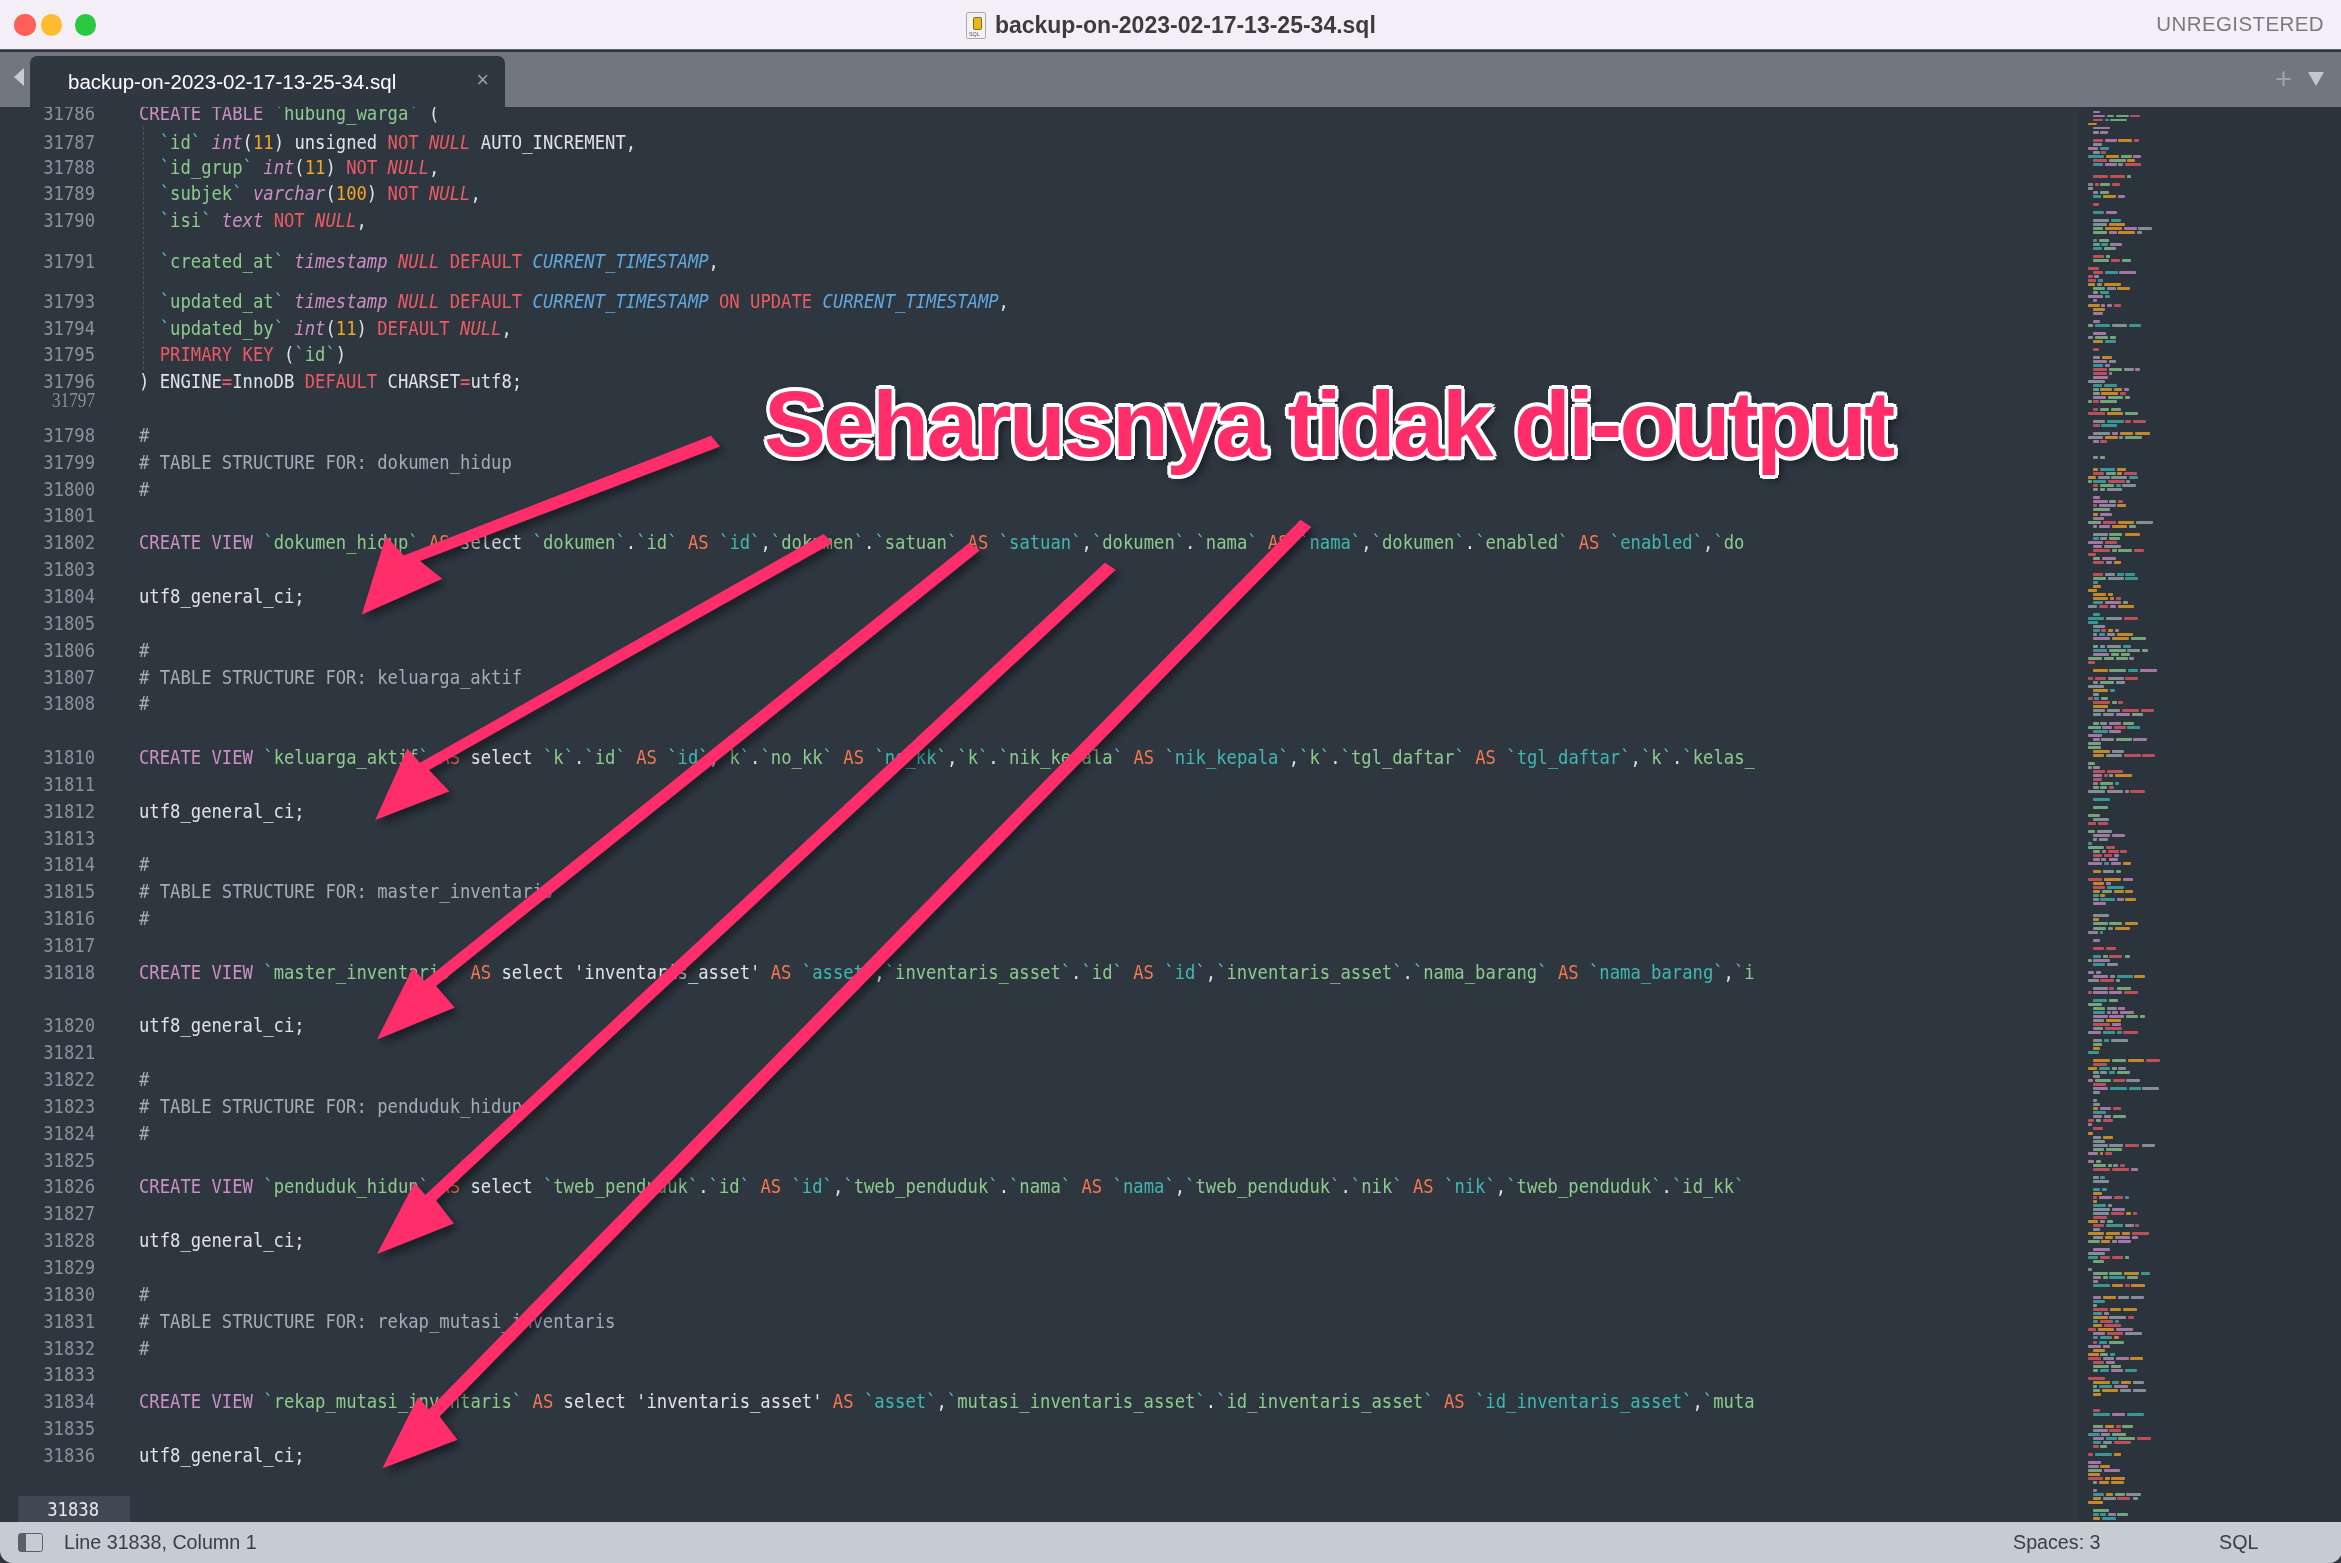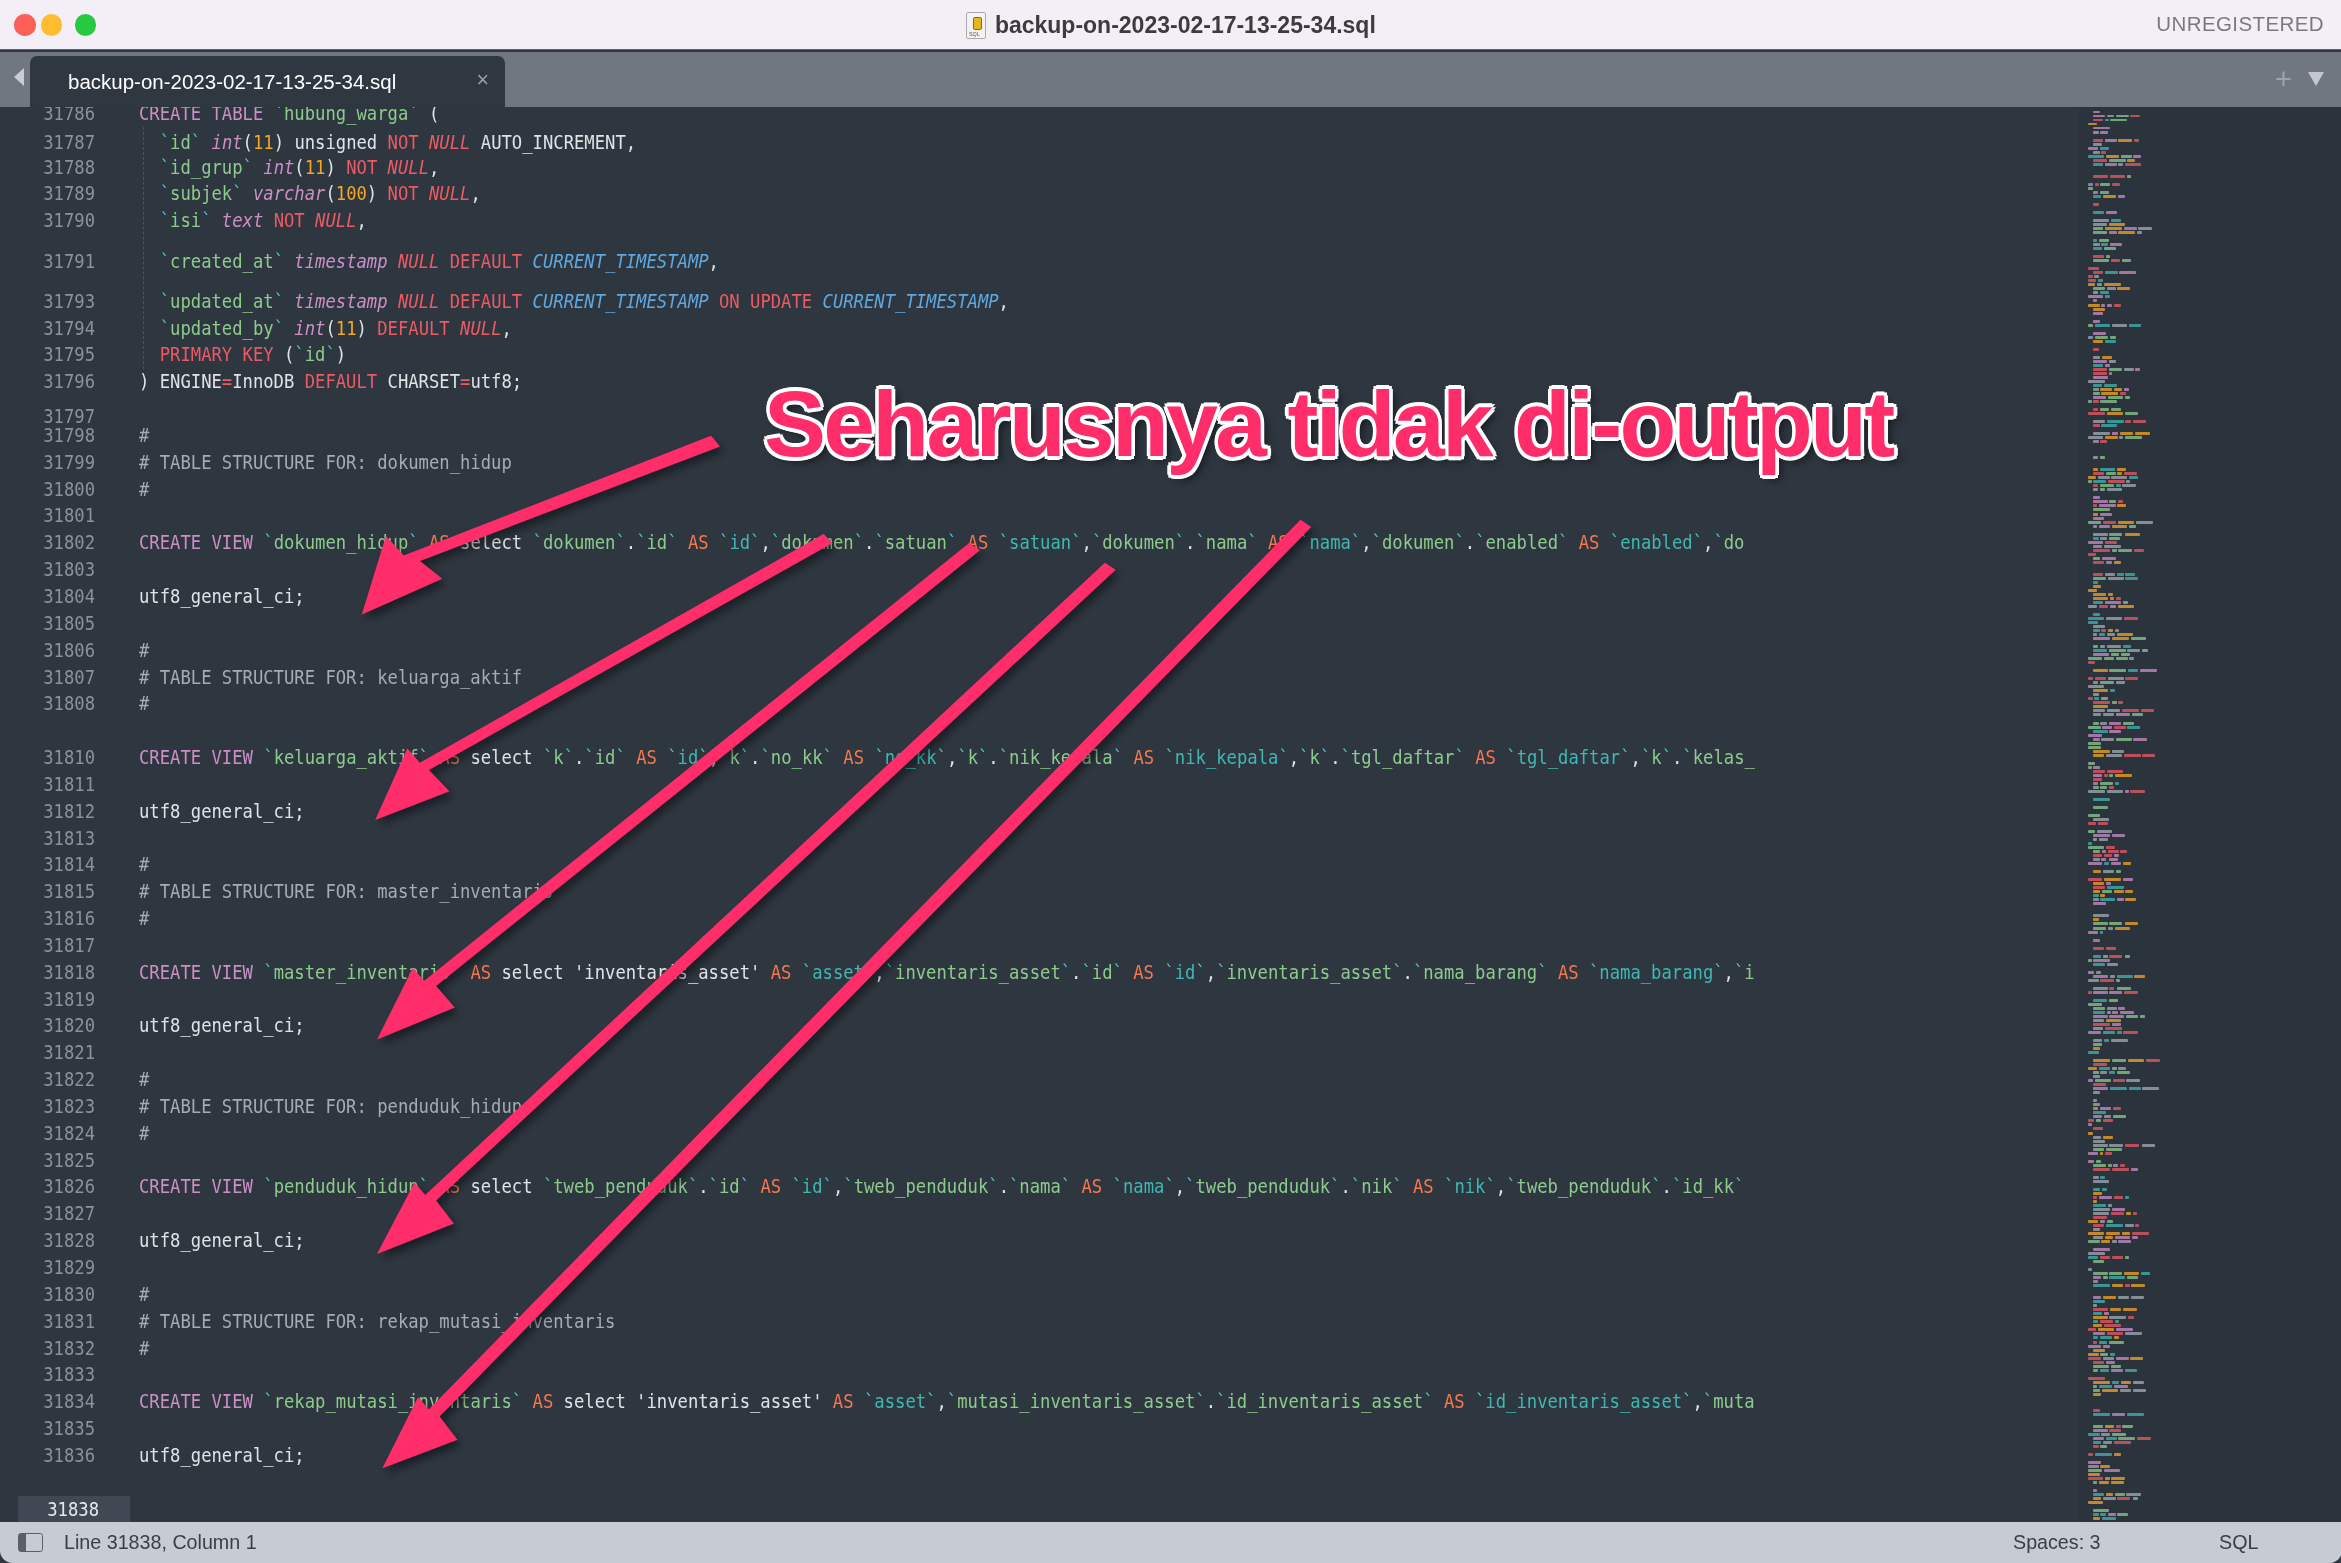--- a/index.html
+++ b/index.html
@@ -101,42 +101,41 @@
       <div class="row" style="top: -7.1px;"><span class="ln">31786</span><span class="txt"><span class="k-purple">CREATE</span> <span class="k-purple">TABLE</span> <span class="k-tick">`</span><span class="k-green">hubung_warga</span><span class="k-tick">`</span> (</span></div>
       <div class="row" style="top: 22px;"><span class="ln">31787</span><span class="txt">  <span class="k-tick">`</span><span class="k-green">id</span><span class="k-tick">`</span> <span class="k-ital">int</span>(<span class="k-num">11</span>) unsigned <span class="k-red">NOT</span> <span class="k-null">NULL</span> AUTO_INCREMENT,</span></div>
       <div class="row" style="top: 47px;"><span class="ln">31788</span><span class="txt">  <span class="k-tick">`</span><span class="k-green">id_grup</span><span class="k-tick">`</span> <span class="k-ital">int</span>(<span class="k-num">11</span>) <span class="k-red">NOT</span> <span class="k-null">NULL</span>,</span></div>
       <div class="row" style="top: 73px;"><span class="ln">31789</span><span class="txt">  <span class="k-tick">`</span><span class="k-green">subjek</span><span class="k-tick">`</span> <span class="k-ital">varchar</span>(<span class="k-num">100</span>) <span class="k-red">NOT</span> <span class="k-null">NULL</span>,</span></div>
       <div class="row" style="top: 100px;"><span class="ln">31790</span><span class="txt">  <span class="k-tick">`</span><span class="k-green">isi</span><span class="k-tick">`</span> <span class="k-ital">text</span> <span class="k-red">NOT</span> <span class="k-null">NULL</span>,</span></div>
       <div class="row" style="top: 141px;"><span class="ln">31791</span><span class="txt">  <span class="k-tick">`</span><span class="k-green">created_at</span><span class="k-tick">`</span> <span class="k-ital">timestamp</span> <span class="k-null">NULL</span> <span class="k-red">DEFAULT</span> <span class="k-blue">CURRENT_TIMESTAMP</span>,</span></div>
       <div class="row" style="top: 181px;"><span class="ln">31793</span><span class="txt">  <span class="k-tick">`</span><span class="k-green">updated_at</span><span class="k-tick">`</span> <span class="k-ital">timestamp</span> <span class="k-null">NULL</span> <span class="k-red">DEFAULT</span> <span class="k-blue">CURRENT_TIMESTAMP</span> <span class="k-red">ON</span> <span class="k-red">UPDATE</span> <span class="k-blue">CURRENT_TIMESTAMP</span>,</span></div>
       <div class="row" style="top: 208px;"><span class="ln">31794</span><span class="txt">  <span class="k-tick">`</span><span class="k-green">updated_by</span><span class="k-tick">`</span> <span class="k-ital">int</span>(<span class="k-num">11</span>) <span class="k-red">DEFAULT</span> <span class="k-null">NULL</span>,</span></div>
       <div class="row" style="top: 234px;"><span class="ln">31795</span><span class="txt">  <span class="k-red">PRIMARY</span> <span class="k-red">KEY</span> (<span class="k-tick">`</span><span class="k-green">id</span><span class="k-tick">`</span>)</span></div>
       <div class="row" style="top: 261px;"><span class="ln">31796</span><span class="txt">) ENGINE<span class="k-red">=</span>InnoDB <span class="k-red">DEFAULT</span> CHARSET<span class="k-red">=</span>utf8;</span></div>
-      <div class="row" style="top: 296px;"><span class="ln">31797</span><span class="txt"></span></div>
+      <div class="row" style="top: 280px; font-family: Liberation Serif, serif;"><span class="ln">31797</span><span class="txt"></span></div>
       <div class="row" style="top: 315px;"><span class="ln">31798</span><span class="txt"><span class="k-comment">#</span></span></div>
       <div class="row" style="top: 342px;"><span class="ln">31799</span><span class="txt"><span class="k-comment"># TABLE STRUCTURE FOR: dokumen_hidup</span></span></div>
       <div class="row" style="top: 369px;"><span class="ln">31800</span><span class="txt"><span class="k-comment">#</span></span></div>
       <div class="row" style="top: 395px;"><span class="ln">31801</span><span class="txt"></span></div>
       <div class="row" style="top: 422px;"><span class="ln">31802</span><span class="txt"><span class="k-purple">CREATE</span> <span class="k-purple">VIEW</span> <span class="k-tick">`</span><span class="k-green">dokumen_hidup</span><span class="k-tick">`</span> <span class="k-orange">AS</span> select <span class="k-tick">`</span><span class="k-green">dokumen</span><span class="k-tick">`</span>.<span class="k-tick">`</span><span class="k-green">id</span><span class="k-tick">`</span> <span class="k-orange">AS</span> <span class="k-tick">`</span><span class="k-cyan">id</span><span class="k-tick">`</span>,<span class="k-tick">`</span><span class="k-green">dokumen</span><span class="k-tick">`</span>.<span class="k-tick">`</span><span class="k-green">satuan</span><span class="k-tick">`</span> <span class="k-orange">AS</span> <span class="k-tick">`</span><span class="k-cyan">satuan</span><span class="k-tick">`</span>,<span class="k-tick">`</span><span class="k-green">dokumen</span><span class="k-tick">`</span>.<span class="k-tick">`</span><span class="k-green">nama</span><span class="k-tick">`</span> <span class="k-orange">AS</span> <span class="k-tick">`</span><span class="k-cyan">nama</span><span class="k-tick">`</span>,<span class="k-tick">`</span><span class="k-green">dokumen</span><span class="k-tick">`</span>.<span class="k-tick">`</span><span class="k-green">enabled</span><span class="k-tick">`</span> <span class="k-orange">AS</span> <span class="k-tick">`</span><span class="k-cyan">enabled</span><span class="k-tick">`</span>,<span class="k-tick">`</span><span class="k-green">do</span></span></div>
       <div class="row" style="top: 449px;"><span class="ln">31803</span><span class="txt"></span></div>
       <div class="row" style="top: 476px;"><span class="ln">31804</span><span class="txt">utf8_general_ci;</span></div>
       <div class="row" style="top: 503px;"><span class="ln">31805</span><span class="txt"></span></div>
       <div class="row" style="top: 530px;"><span class="ln">31806</span><span class="txt"><span class="k-comment">#</span></span></div>
       <div class="row" style="top: 557px;"><span class="ln">31807</span><span class="txt"><span class="k-comment"># TABLE STRUCTURE FOR: keluarga_aktif</span></span></div>
       <div class="row" style="top: 583px;"><span class="ln">31808</span><span class="txt"><span class="k-comment">#</span></span></div>
       <div class="row" style="top: 637px;"><span class="ln">31810</span><span class="txt"><span class="k-purple">CREATE</span> <span class="k-purple">VIEW</span> <span class="k-tick">`</span><span class="k-green">keluarga_aktif</span><span class="k-tick">`</span> <span class="k-orange">AS</span> select <span class="k-tick">`</span><span class="k-green">k</span><span class="k-tick">`</span>.<span class="k-tick">`</span><span class="k-green">id</span><span class="k-tick">`</span> <span class="k-orange">AS</span> <span class="k-tick">`</span><span class="k-cyan">id</span><span class="k-tick">`</span>,<span class="k-tick">`</span><span class="k-green">k</span><span class="k-tick">`</span>.<span class="k-tick">`</span><span class="k-green">no_kk</span><span class="k-tick">`</span> <span class="k-orange">AS</span> <span class="k-tick">`</span><span class="k-cyan">no_kk</span><span class="k-tick">`</span>,<span class="k-tick">`</span><span class="k-green">k</span><span class="k-tick">`</span>.<span class="k-tick">`</span><span class="k-green">nik_kepala</span><span class="k-tick">`</span> <span class="k-orange">AS</span> <span class="k-tick">`</span><span class="k-cyan">nik_kepala</span><span class="k-tick">`</span>,<span class="k-tick">`</span><span class="k-green">k</span><span class="k-tick">`</span>.<span class="k-tick">`</span><span class="k-green">tgl_daftar</span><span class="k-tick">`</span> <span class="k-orange">AS</span> <span class="k-tick">`</span><span class="k-cyan">tgl_daftar</span><span class="k-tick">`</span>,<span class="k-tick">`</span><span class="k-green">k</span><span class="k-tick">`</span>.<span class="k-tick">`</span><span class="k-green">kelas_</span></span></div>
       <div class="row" style="top: 664px;"><span class="ln">31811</span><span class="txt"></span></div>
       <div class="row" style="top: 691px;"><span class="ln">31812</span><span class="txt">utf8_general_ci;</span></div>
       <div class="row" style="top: 718px;"><span class="ln">31813</span><span class="txt"></span></div>
       <div class="row" style="top: 744px;"><span class="ln">31814</span><span class="txt"><span class="k-comment">#</span></span></div>
       <div class="row" style="top: 771px;"><span class="ln">31815</span><span class="txt"><span class="k-comment"># TABLE STRUCTURE FOR: master_inventaris</span></span></div>
       <div class="row" style="top: 798px;"><span class="ln">31816</span><span class="txt"><span class="k-comment">#</span></span></div>
       <div class="row" style="top: 825px;"><span class="ln">31817</span><span class="txt"></span></div>
       <div class="row" style="top: 852px;"><span class="ln">31818</span><span class="txt"><span class="k-purple">CREATE</span> <span class="k-purple">VIEW</span> <span class="k-tick">`</span><span class="k-green">master_inventaris</span><span class="k-tick">`</span> <span class="k-orange">AS</span> select <span class="k-punc">'inventaris_asset'</span> <span class="k-orange">AS</span> <span class="k-tick">`</span><span class="k-cyan">asset</span><span class="k-tick">`</span>,<span class="k-tick">`</span><span class="k-green">inventaris_asset</span><span class="k-tick">`</span>.<span class="k-tick">`</span><span class="k-green">id</span><span class="k-tick">`</span> <span class="k-orange">AS</span> <span class="k-tick">`</span><span class="k-cyan">id</span><span class="k-tick">`</span>,<span class="k-tick">`</span><span class="k-green">inventaris_asset</span><span class="k-tick">`</span>.<span class="k-tick">`</span><span class="k-green">nama_barang</span><span class="k-tick">`</span> <span class="k-orange">AS</span> <span class="k-tick">`</span><span class="k-cyan">nama_barang</span><span class="k-tick">`</span>,<span class="k-tick">`</span><span class="k-green">i</span></span></div>
-      <div class="row" style="top: 879px;"><span class="ln">31819</span><span class="txt"></span></div>
       <div class="row" style="top: 905px;"><span class="ln">31820</span><span class="txt">utf8_general_ci;</span></div>
       <div class="row" style="top: 932px;"><span class="ln">31821</span><span class="txt"></span></div>
       <div class="row" style="top: 959px;"><span class="ln">31822</span><span class="txt"><span class="k-comment">#</span></span></div>
       <div class="row" style="top: 986px;"><span class="ln">31823</span><span class="txt"><span class="k-comment"># TABLE STRUCTURE FOR: penduduk_hidup</span></span></div>
       <div class="row" style="top: 1013px;"><span class="ln">31824</span><span class="txt"><span class="k-comment">#</span></span></div>
       <div class="row" style="top: 1040px;"><span class="ln">31825</span><span class="txt"></span></div>
       <div class="row" style="top: 1066px;"><span class="ln">31826</span><span class="txt"><span class="k-purple">CREATE</span> <span class="k-purple">VIEW</span> <span class="k-tick">`</span><span class="k-green">penduduk_hidup</span><span class="k-tick">`</span> <span class="k-orange">AS</span> select <span class="k-tick">`</span><span class="k-green">tweb_penduduk</span><span class="k-tick">`</span>.<span class="k-tick">`</span><span class="k-green">id</span><span class="k-tick">`</span> <span class="k-orange">AS</span> <span class="k-tick">`</span><span class="k-cyan">id</span><span class="k-tick">`</span>,<span class="k-tick">`</span><span class="k-green">tweb_penduduk</span><span class="k-tick">`</span>.<span class="k-tick">`</span><span class="k-green">nama</span><span class="k-tick">`</span> <span class="k-orange">AS</span> <span class="k-tick">`</span><span class="k-cyan">nama</span><span class="k-tick">`</span>,<span class="k-tick">`</span><span class="k-green">tweb_penduduk</span><span class="k-tick">`</span>.<span class="k-tick">`</span><span class="k-green">nik</span><span class="k-tick">`</span> <span class="k-orange">AS</span> <span class="k-tick">`</span><span class="k-cyan">nik</span><span class="k-tick">`</span>,<span class="k-tick">`</span><span class="k-green">tweb_penduduk</span><span class="k-tick">`</span>.<span class="k-tick">`</span><span class="k-green">id_kk</span><span class="k-tick">`</span></span></div>
       <div class="row" style="top: 1093px;"><span class="ln">31827</span><span class="txt"></span></div>
       <div class="row" style="top: 1120px;"><span class="ln">31828</span><span class="txt">utf8_general_ci;</span></div>
       <div class="row" style="top: 1147px;"><span class="ln">31829</span><span class="txt"></span></div>

